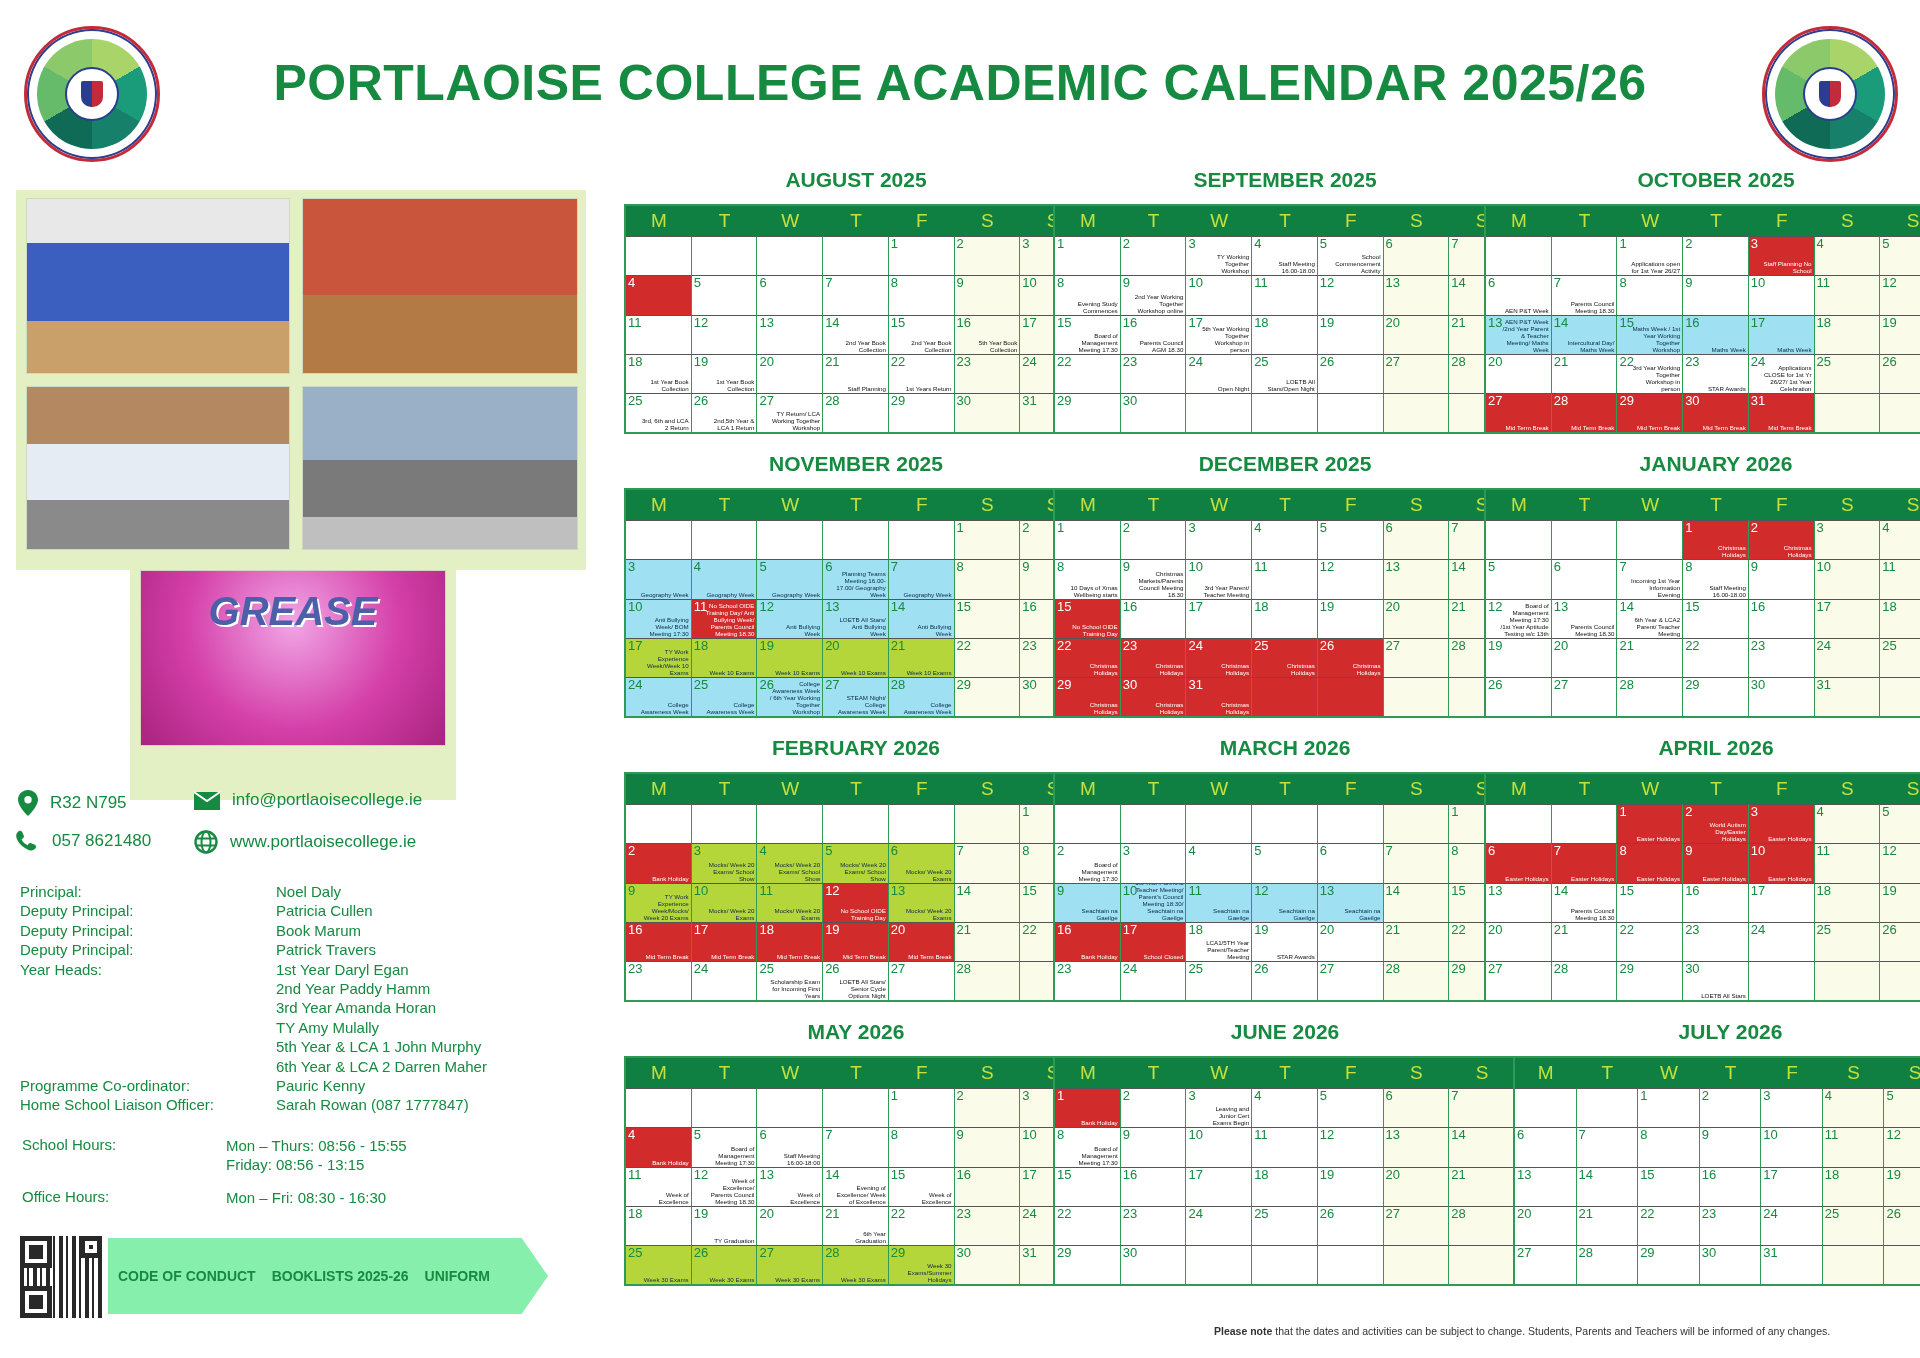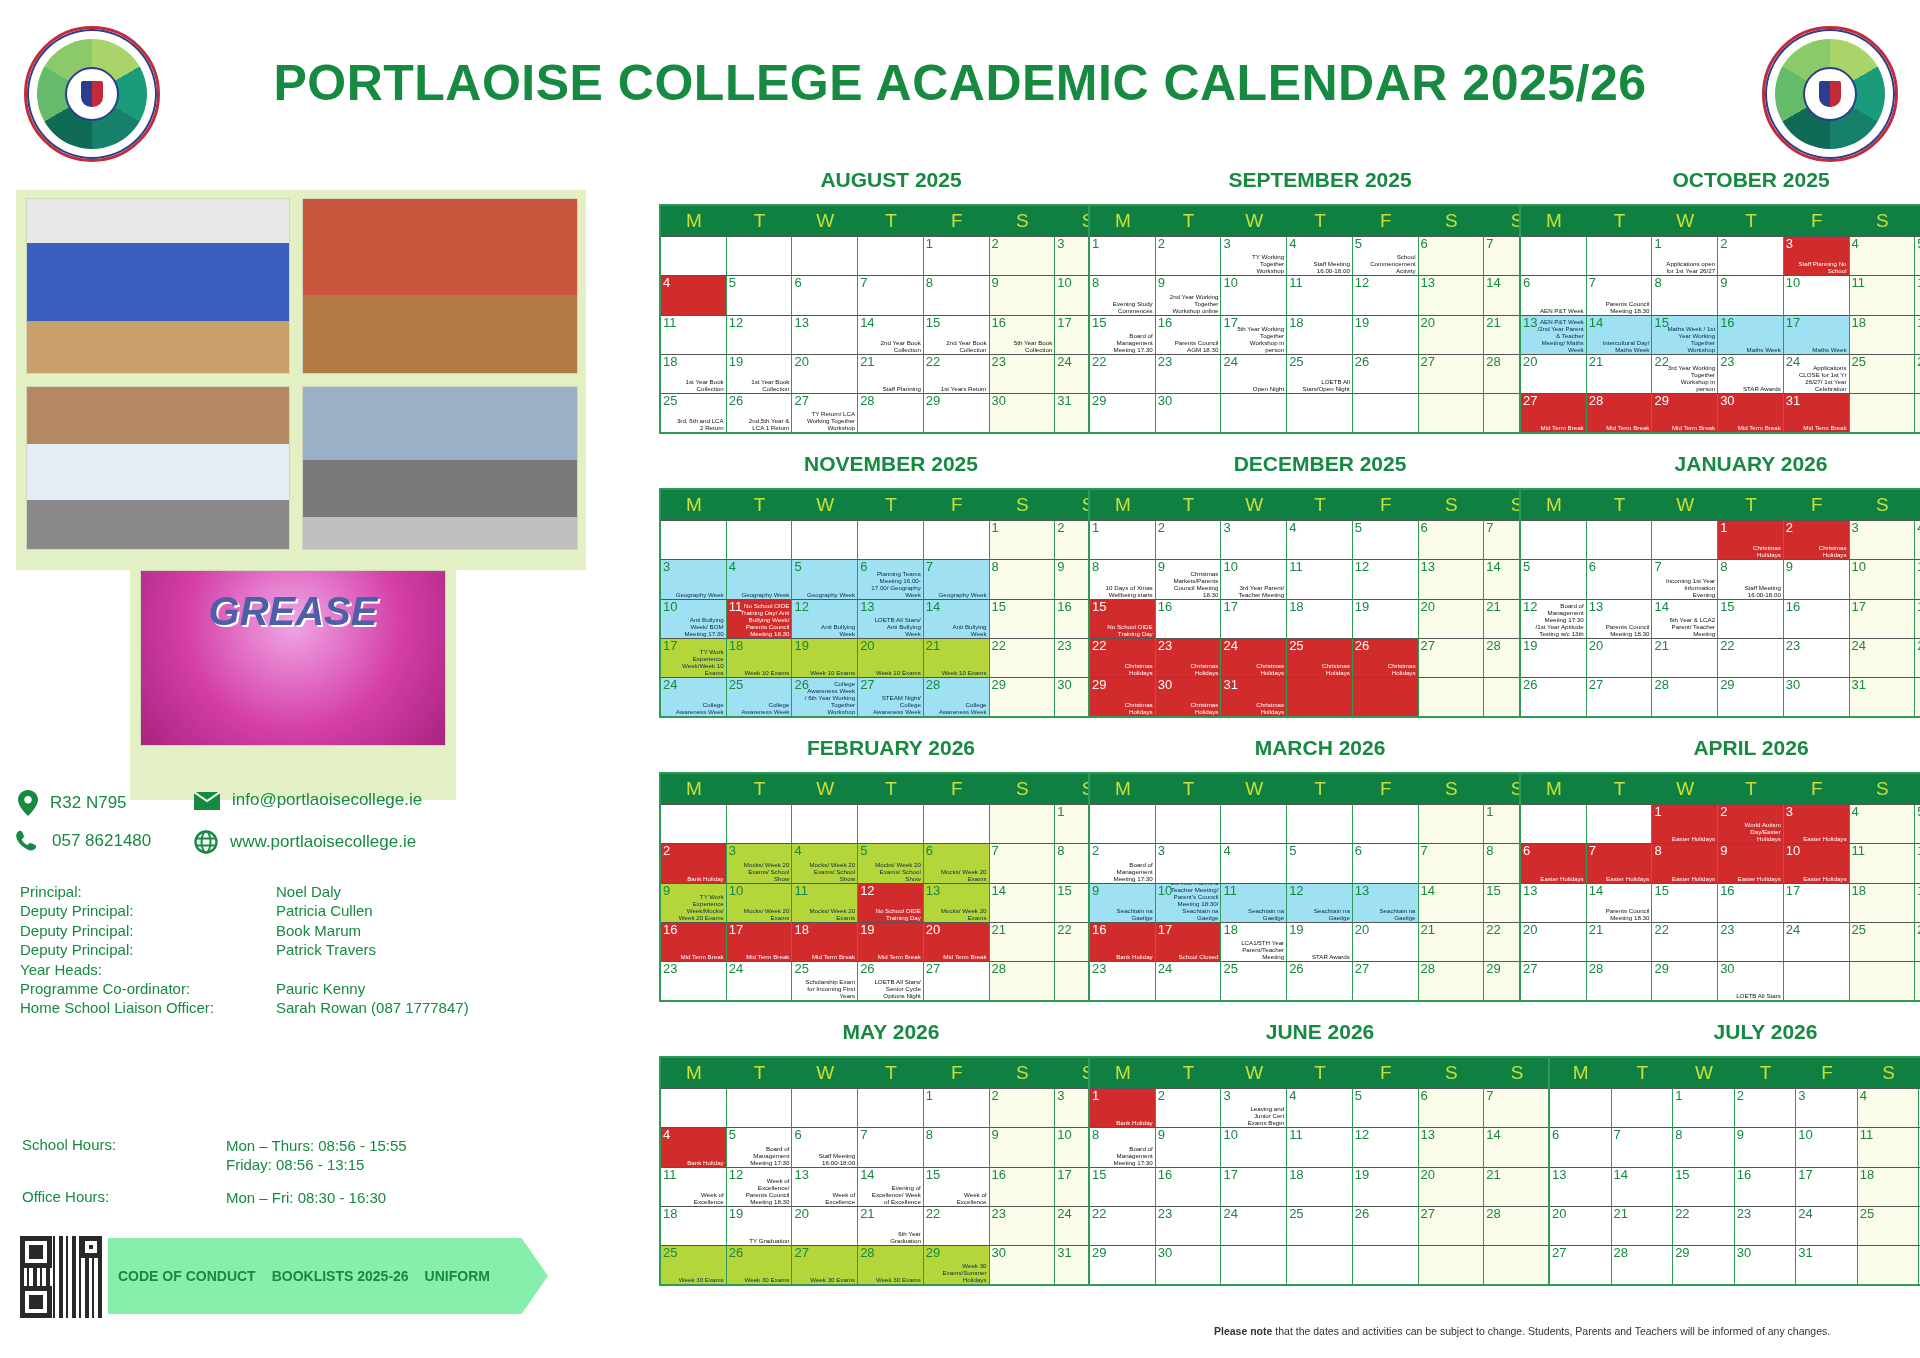--- a/index.html
+++ b/index.html
@@ -50,21 +50,21 @@
     #fff; opacity: .9; }
   .qr::before, .qr::after { content:""; position:absolute; width:22px; height:22px; border:5px solid #111; background:#fff; box-shadow: inset 0 0 0 4px #fff, inset 0 0 0 12px #111; }
   .qr::before { left:0; top:0; }
   .qr::after { left:0; bottom:0; }
   .qr .qr-tr { position:absolute; right:0; top:0; width:22px; height:22px; border:5px solid #111; background:#fff; box-shadow: inset 0 0 0 4px #fff, inset 0 0 0 12px #111; }
 
   .links-banner { position: absolute; left: 108px; top: 1238px; width: 440px; height: 76px; background: #86efac; clip-path: polygon(0 0, 94% 0, 100% 50%, 94% 100%, 0 100%); display: flex; align-items: center; gap: 16px; padding-left: 10px; }
   .links-banner a { color: #168a40; font-size: 14px; font-weight: bold; text-decoration: none; white-space: nowrap; }
 
   
-  .month { position: absolute; width: 464px; margin-left: 35px; }
+  .month { position: absolute; width: 464px; }
   .month-title { text-align: center; font-size: 21px; font-weight: bold; color: #168a40; height: 36px; line-height: 24px; }
   .month-grid { border: 2px solid #2f9a55; }
   .dow { display: grid; grid-template-columns: repeat(7, 1fr); background: #0f7f42; height: 30px; }
   .dow span { text-align: center; color: #c5e03a; font-size: 19px; line-height: 30px; font-weight: 500; }
   .weeks { display: grid; grid-template-columns: repeat(7, 1fr); }
   .cell { position: relative; height: 39.3px; border-right: 1.5px solid #2f9a55; border-top: 1.5px solid #555; background: #fff; overflow: hidden; }
   .cell.weekend { background: #fbfbea; }
   .cell.c6 { border-right: none; }
   .cell.red { background: #d22b2b; }
   .cell.blue { background: #9fe0f2; }
@@ -155,20 +155,28 @@
       </span>
     </div>
     <div class="staff-row">
       <span class="role">Deputy Principal:</span>
       <span class="names">
         <span>Patrick Travers</span>
       </span>
     </div>
     <div class="staff-row">
       <span class="role">Year Heads:</span>
+      <span class="names">
+        <span>1st Year Daryl Egan</span>
+        <span>2nd Year Paddy Hamm</span>
+        <span>3rd Year Amanda Horan</span>
+        <span>TY Amy Mulally</span>
+        <span>5th Year &amp; LCA 1 John Murphy</span>
+        <span>6th Year &amp; LCA 2 Darren Maher</span>
+      </span>
     </div>
     <div class="staff-row">
       <span class="role">Programme Co-ordinator:</span>
       <span class="names">
         <span>Pauric Kenny</span>
       </span>
     </div>
     <div class="staff-row">
       <span class="role">Home School Liaison Officer:</span>
       <span class="names">

